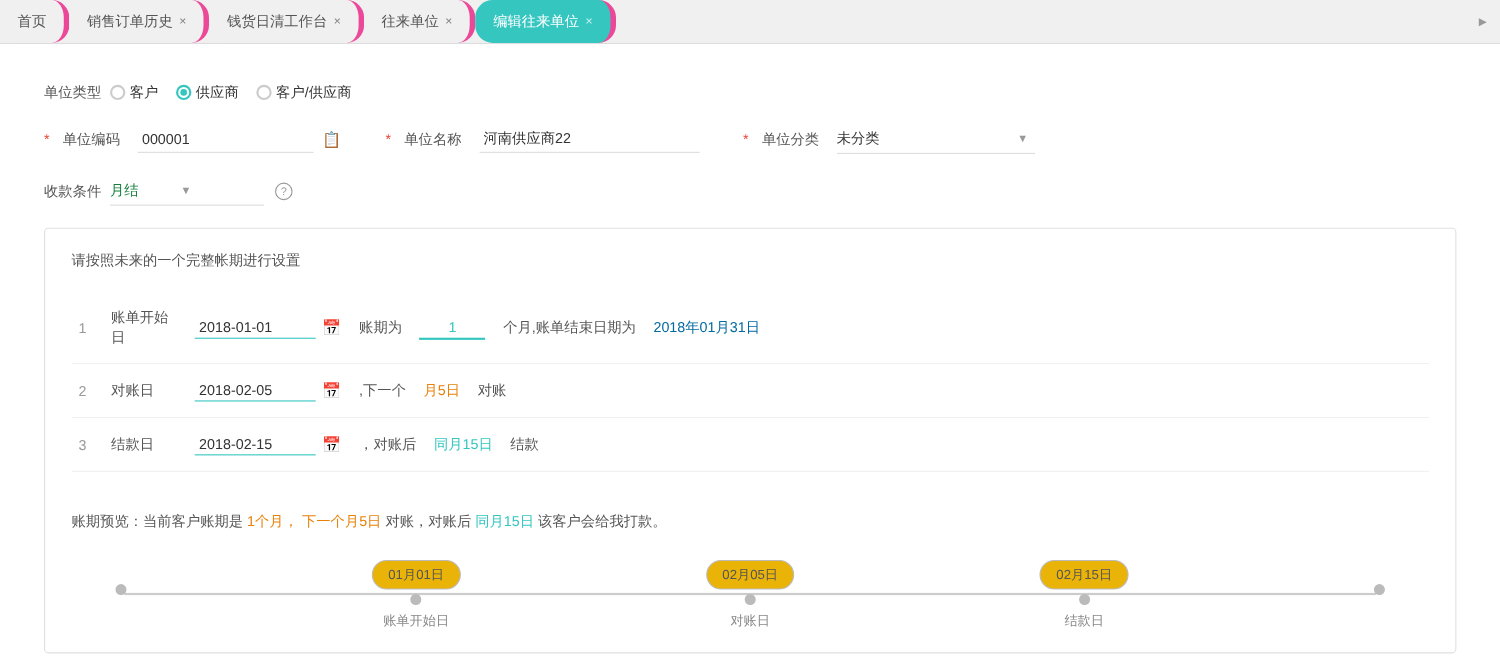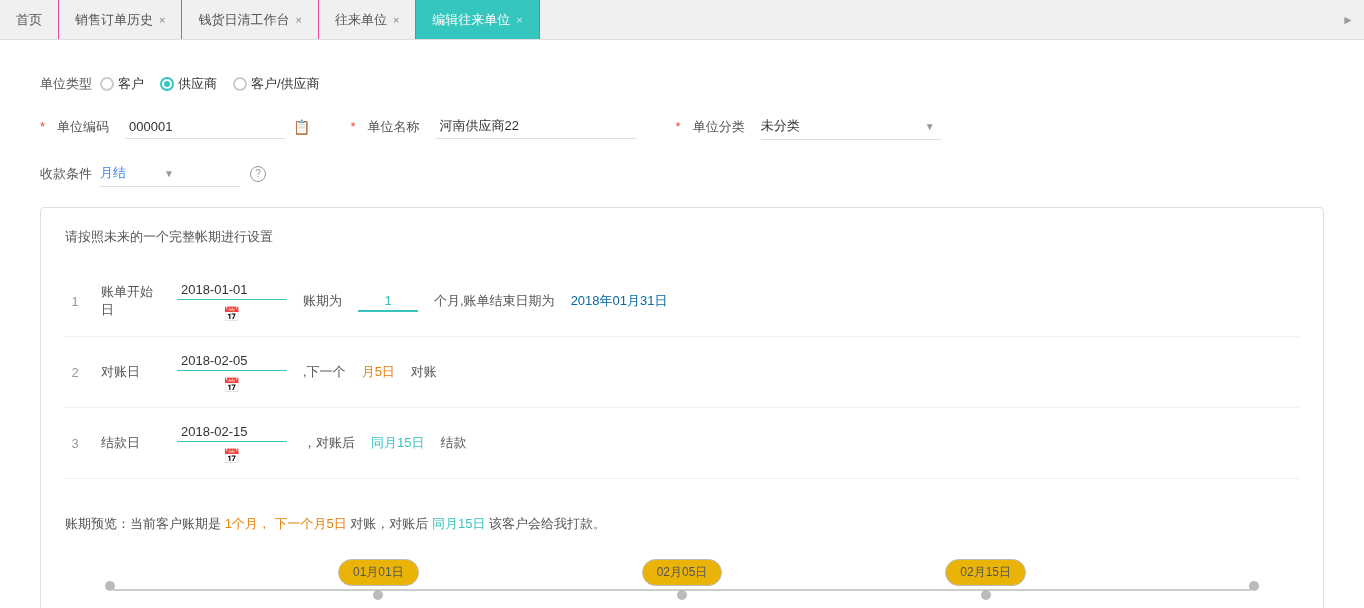--- a/index.html
+++ b/index.html
@@ -14,24 +14,25 @@
       height: 40px;
       padding-left: 0;
     }
     .tab {
       display: flex;
       align-items: center;
       padding: 0 16px;
       cursor: pointer;
       font-size: 13px;
       color: #555;
-      border-right: 1px solid #ec4899;
+      border-right: 5px solid #ec4899;
       gap: 6px;
       white-space: nowrap;
       background: #f0f0f0;
+      border-radius: 16px;
     }
     .tab.active {
       background: #36c6c0;
       color: #fff;
     }
     .tab .close-x {
       font-size: 11px;
       opacity: 0.7;
     }
     .tab-arrow {
@@ -128,21 +129,21 @@
     }
 
     .select-wrapper {
       display: flex;
       align-items: center;
       gap: 4px;
       border-bottom: 1px solid #ddd;
       padding: 4px 0;
     }
     .select-value {
-      color: #3b82f6;
+      color: #15803d;
       font-size: 13px;
       min-width: 60px;
     }
     .select-arrow {
       color: #999;
       font-size: 10px;
       cursor: pointer;
     }
 
     .unit-dropdown {
@@ -195,21 +196,20 @@
       text-align: center;
     }
     .row-type-label {
       width: 60px;
       color: #555;
     }
     .date-input-wrapper {
       display: flex;
       align-items: center;
       gap: 6px;
-      flex-direction: column;
     }
     .date-input {
       border: none;
       border-bottom: 1px solid #36c6c0;
       outline: none;
       font-size: 13px;
       color: #333;
       width: 110px;
       padding: 2px 4px;
     }

